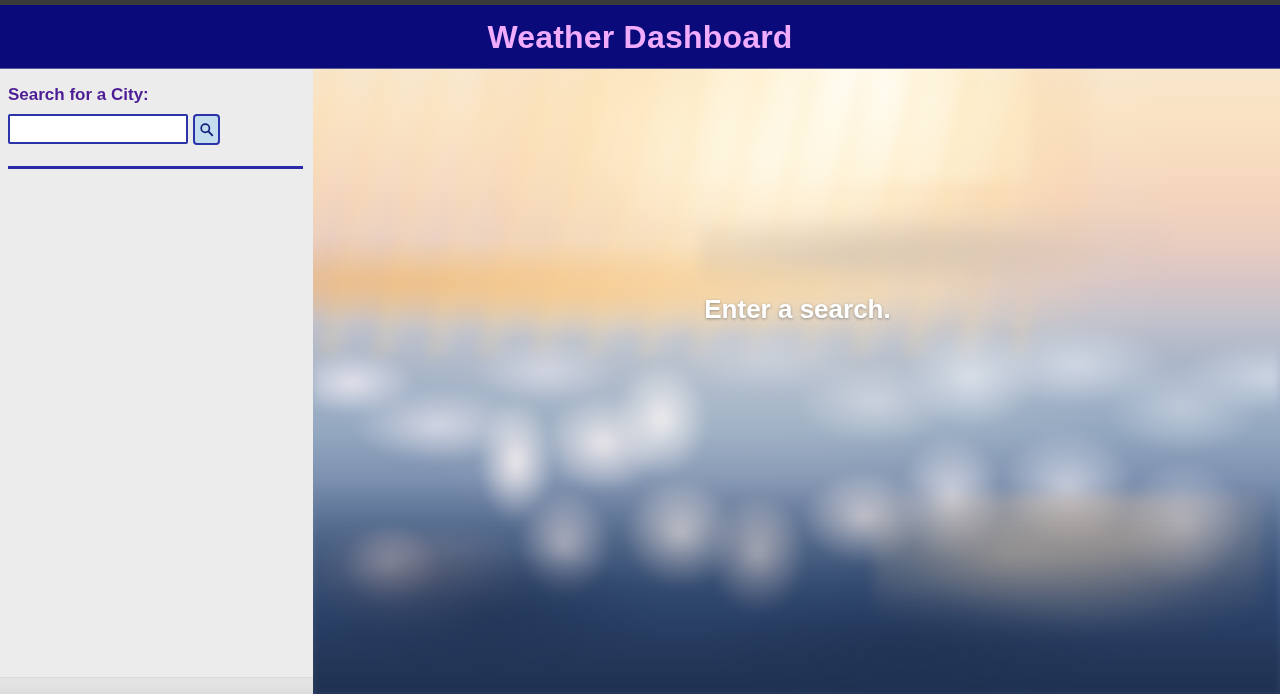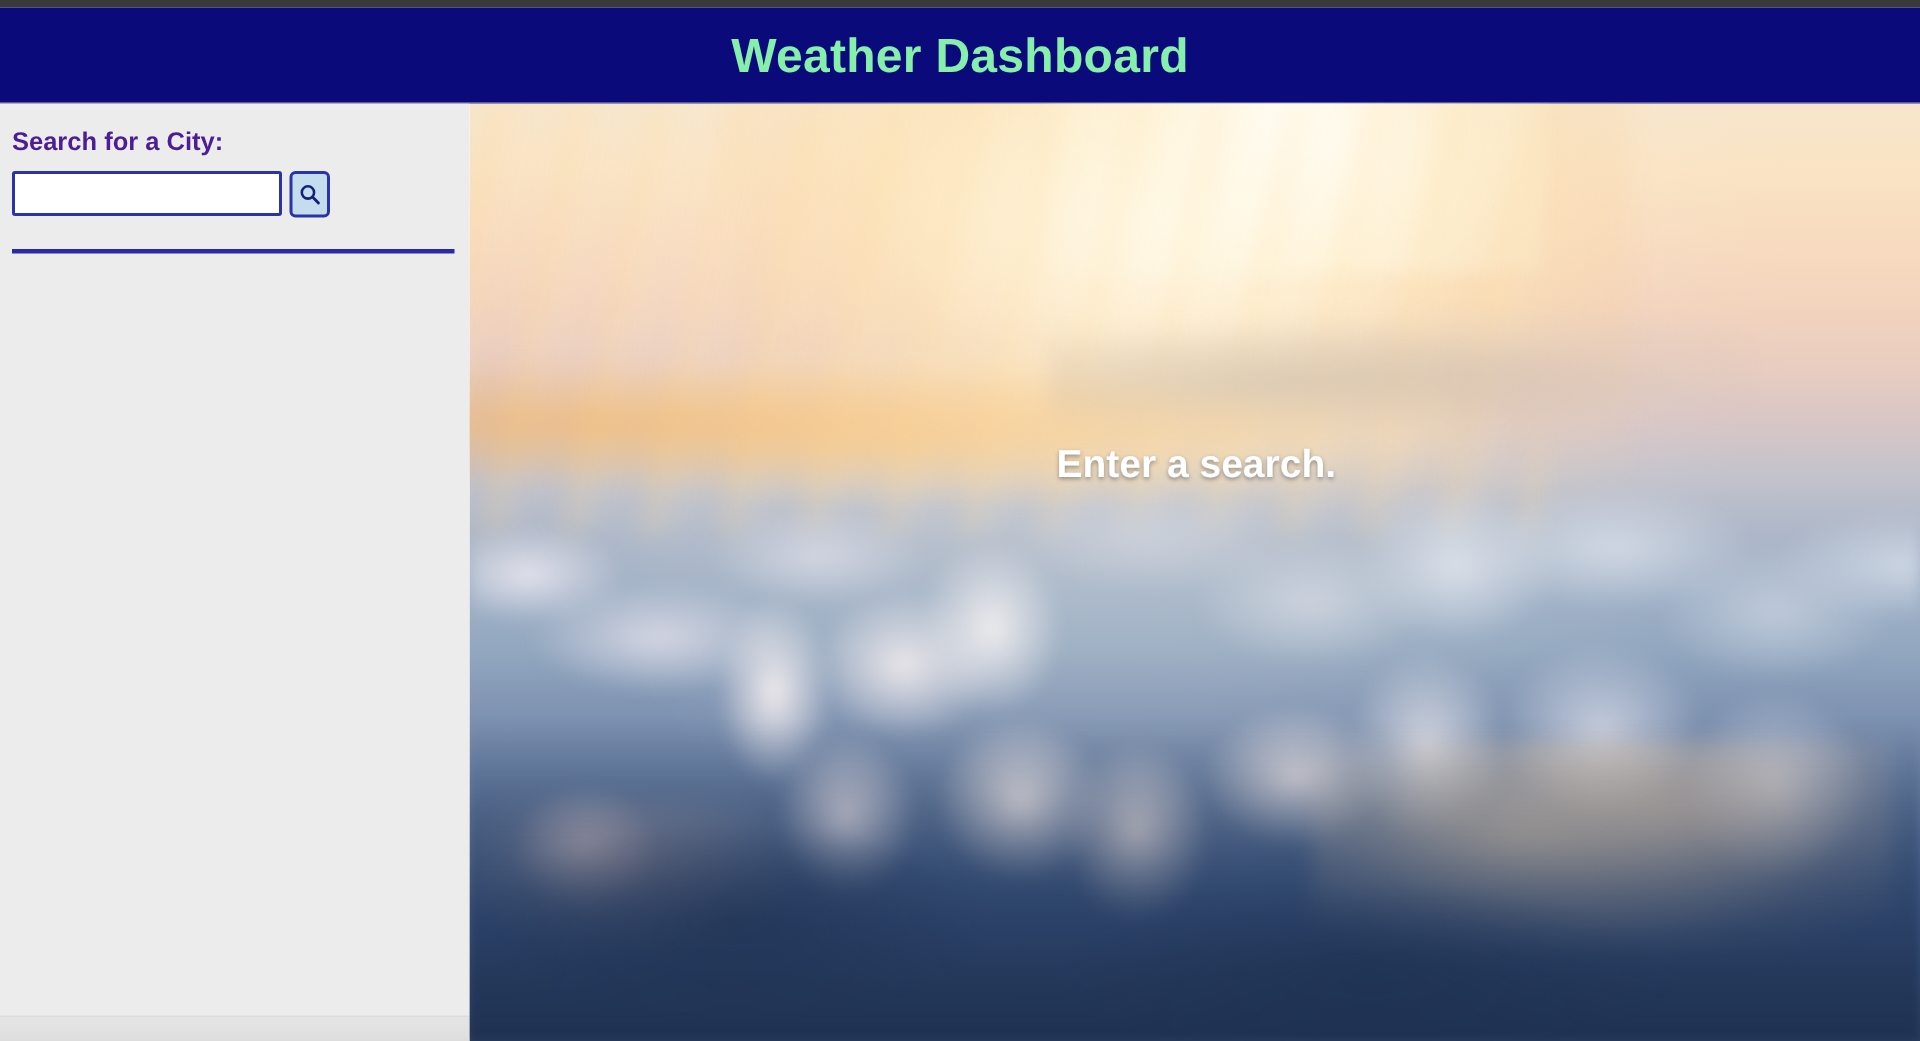--- a/index.html
+++ b/index.html
@@ -34,21 +34,21 @@
     top: 5px; left: 0;
     width: 1280px;
     height: 64px;
     background: #0a0a7a;
     display: flex;
     align-items: center;
     justify-content: center;
     border-bottom: 1px solid #5a5a9a;
   }
   .header-title {
-    color: #86efac;
+    color: #f0abfc;
     font-size: 32px;
     font-weight: bold;
     letter-spacing: 0.2px;
     line-height: 1;
   }
 
   
   .sidebar {
     position: absolute;
     top: 69px; left: 0;

